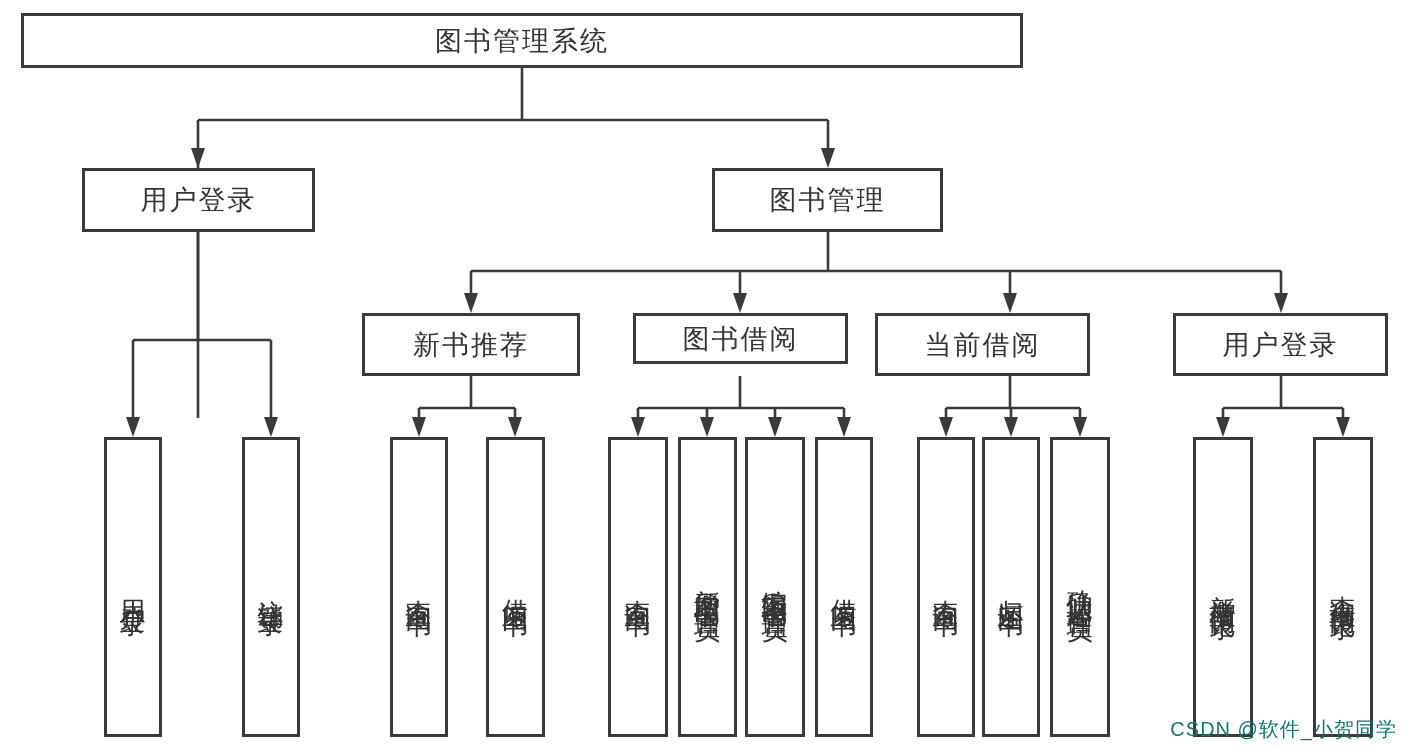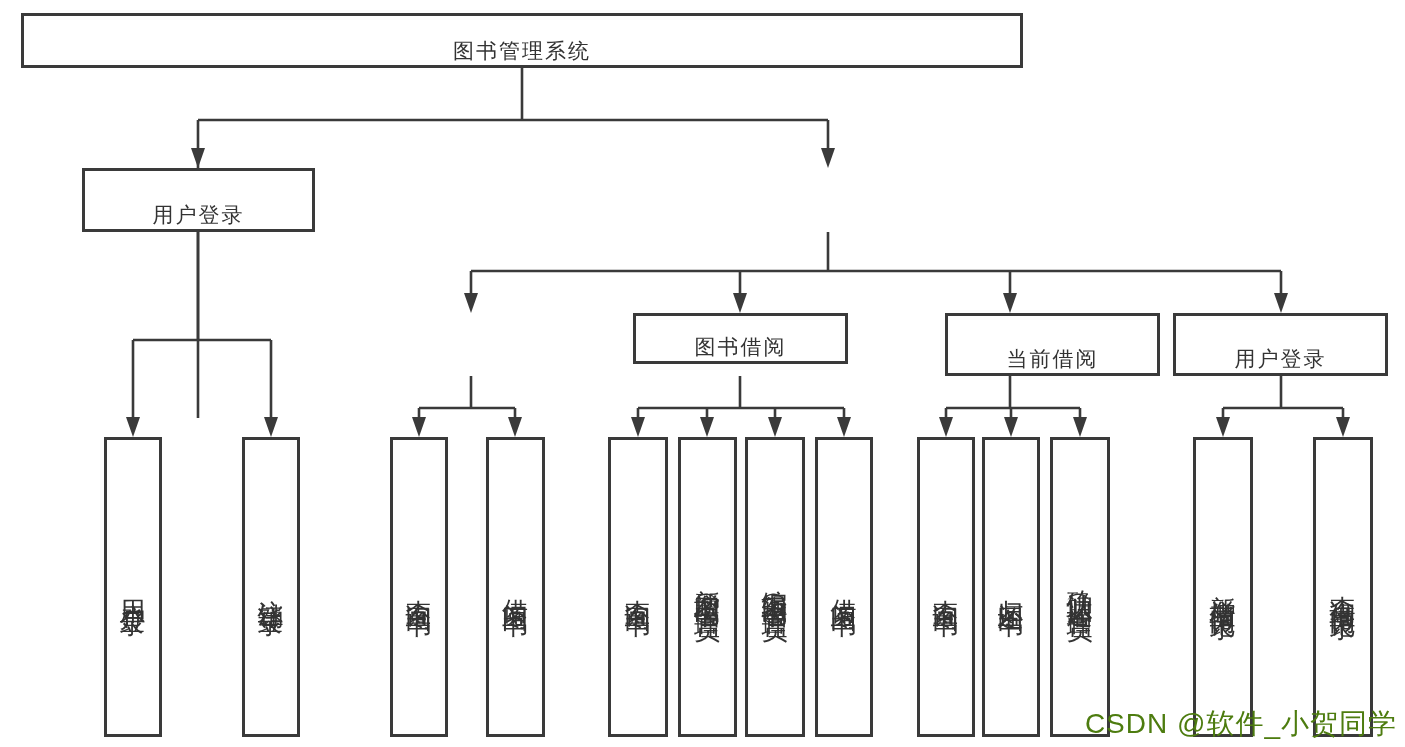--- a/index.html
+++ b/index.html
@@ -27,40 +27,39 @@
     box-sizing: border-box;
     border: 3px solid #3a3a3a;
     background: #ffffff;
     display: flex;
     align-items: center;
     justify-content: center;
     color: #333333;
     text-align: center;
   }
   .h-box {
-    font-size: 21px;
+    font-size: 27px;
     letter-spacing: 2px;
-    align-items: flex-end;
   }
   .v-box {
     font-size: 26px;
   }
   .v-box .vtext {
     writing-mode: vertical-rl;
     text-orientation: mixed;
     letter-spacing: 4px;
     line-height: 1;
     white-space: nowrap;
   }
   .watermark {
     position: absolute;
     right: 8px;
     bottom: 4px;
-    font-size: 28px;
-    color: #4d7c0f;
+    font-size: 20px;
+    color: #0f766e;
     letter-spacing: 1px;
     pointer-events: none;
   }
 </style>
 </head>
 <body>
 
 <div class="canvas">
 
   <svg class="connectors" viewBox="0 0 1405 747" xmlns="http://www.w3.org/2000/svg">
@@ -136,25 +135,31 @@
     </g>
   </svg>
 
   <div class="box h-box" style="left:21px; top:13px; width:1002px; height:55px;">
     <span>图书管理系统</span>
   </div>
 
   <div class="box h-box" style="left:82px; top:168px; width:233px; height:64px;">
     <span>用户登录</span>
   </div>
-
+  <div class="box h-box" style="left:712px; top:168px; width:231px; height:64px;">
+    <span>图书管理</span>
+  </div>
+
+  <div class="box h-box" style="left:362px; top:313px; width:218px; height:63px;">
+    <span>新书推荐</span>
+  </div>
   <div class="box h-box" style="left:633px; top:313px; width:215px; height:51px;">
     <span>图书借阅</span>
   </div>
-  <div class="box h-box" style="left:945px; top:313px; width:215px; height:63px;">
+  <div class="box h-box" style="left:875px; top:313px; width:215px; height:63px;">
     <span>当前借阅</span>
   </div>
   <div class="box h-box" style="left:1173px; top:313px; width:215px; height:63px;">
     <span>用户登录</span>
   </div>
 
   <div class="box v-box" style="left:104px; top:437px; width:58px; height:300px;">
     <span class="vtext">用户登录</span>
   </div>
   <div class="box v-box" style="left:242px; top:437px; width:58px; height:300px;">

